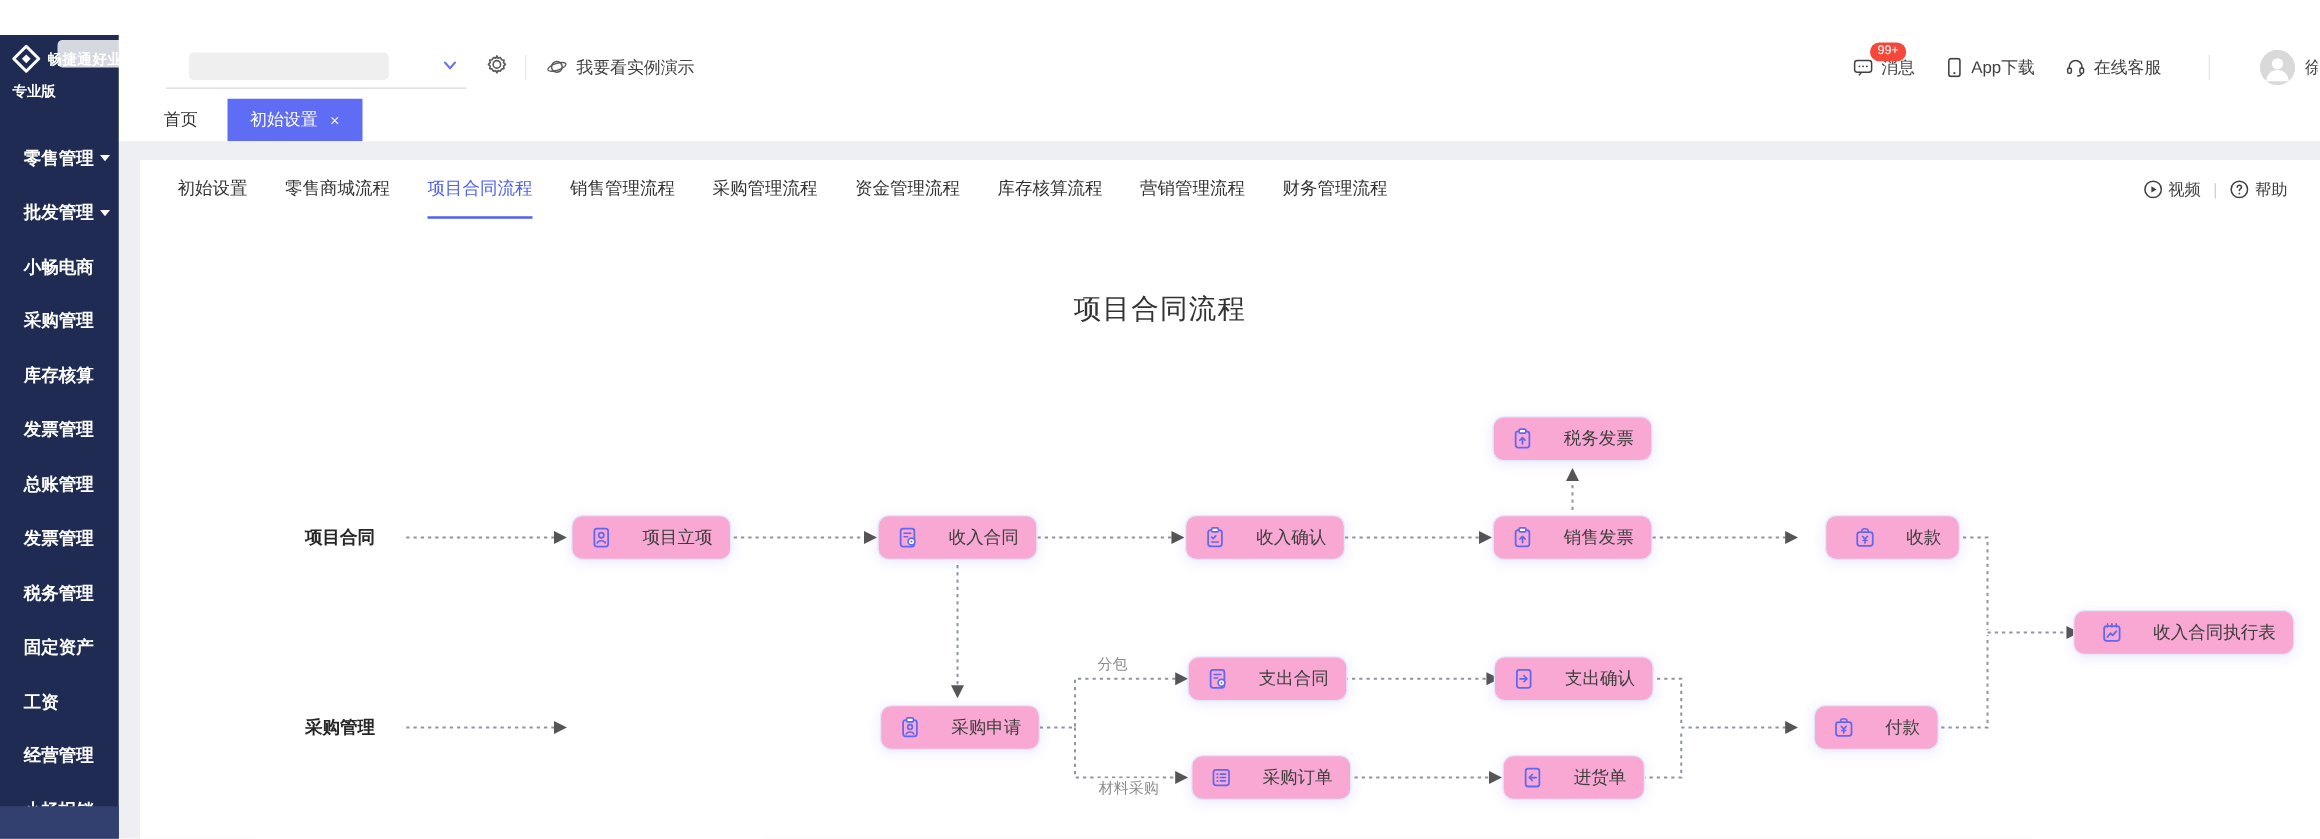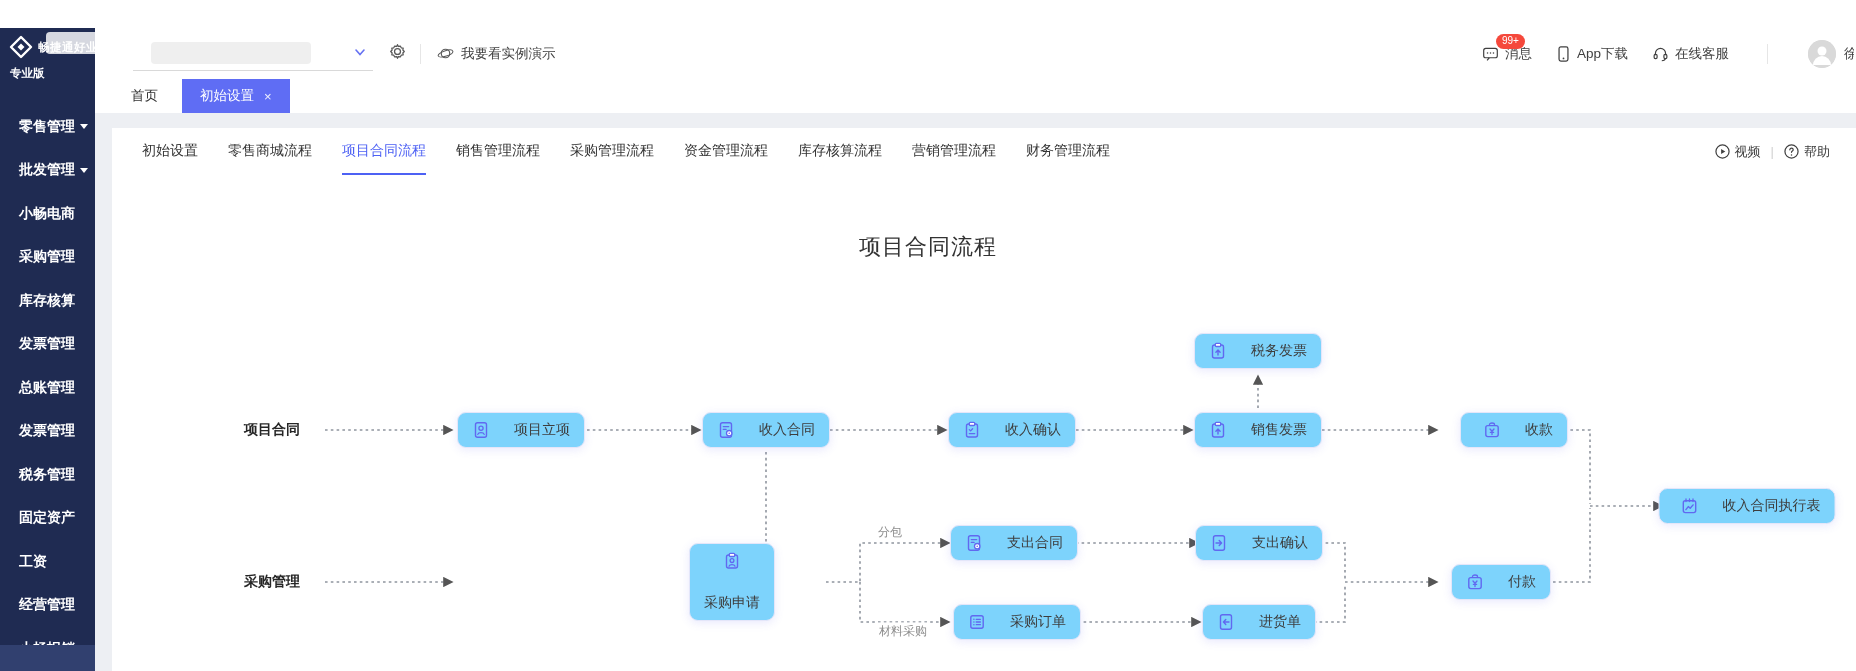--- a/index.html
+++ b/index.html
@@ -46,21 +46,21 @@
   .fl-tab{font-size:14px;color:#333;cursor:pointer;height:100%;display:flex;align-items:center;border-bottom:2px solid transparent;white-space:nowrap;}
   .fl-tab.active{color:#4d61f4;border-bottom-color:#4d61f4;}
   .nav-right{margin-left:auto;display:flex;align-items:center;gap:8px;padding-right:26px;font-size:13px;color:#404040;}
   .nav-right .sep{color:#d0d0d0;margin:0 2px;}
   .nav-link{display:flex;align-items:center;gap:5px;cursor:pointer;}
 
   .diagram-title{position:absolute;left:0;top:232px;width:1856px;text-align:center;font-size:22px;color:#333;font-weight:500;letter-spacing:1px;}
 
   
   .edge-layer{position:absolute;left:0;top:0;width:1856px;height:671px;pointer-events:none;z-index:2;}
-  .node{position:absolute;transform:translate(-50%,-50%);display:flex;align-items:center;gap:24px;background:#7dd3fc;border:1px solid #e4e6f9;border-radius:9px;padding:8px 14px;font-size:14px;color:#3d3d3d;box-shadow:0 2px 10px rgba(99,102,241,.14);white-space:nowrap;cursor:pointer;z-index:3;}
+  .node{position:absolute;transform:translate(-50%,-50%);display:flex;align-items:center;gap:24px;background:#f9a8d4;border:1px solid #e4e6f9;border-radius:9px;padding:8px 14px;font-size:14px;color:#3d3d3d;box-shadow:0 2px 10px rgba(99,102,241,.14);white-space:nowrap;cursor:pointer;z-index:3;}
   .node svg{flex:0 0 auto;}
   .lane-label{position:absolute;transform:translate(-50%,-50%);font-size:14px;font-weight:700;color:#262626;white-space:nowrap;z-index:3;}
   .branch-label{position:absolute;transform:translate(-50%,-50%);font-size:12px;color:#8c8c8c;background:#fff;padding:0 3px;white-space:nowrap;z-index:3;}
 </style>
 </head>
 <body>
 
 <div class="sidebar">
   <div class="brand">
     <div class="brand-row">
@@ -294,21 +294,21 @@
       <span>收款</span>
     </div>
     <div class="node" style="left: 1258px; top: 351px;">
       <svg width="18" height="18" viewBox="0 0 18 18">
         <rect x="3.5" y="3" width="11" height="13" rx="2" fill="none" stroke="#6168f0" stroke-width="1.4"></rect>
         <rect x="6.3" y="1.3" width="5.4" height="3.2" rx="1" fill="#fff" stroke="#6168f0" stroke-width="1.3"></rect>
         <path d="M9 13v-4.6M6.9 10.2L9 8.1l2.1 2.1" fill="none" stroke="#6168f0" stroke-width="1.4" stroke-linecap="round" stroke-linejoin="round"></path>
       </svg>
       <span>税务发票</span>
     </div>
-    <div class="node" style="left: 732px; top: 582px; flex-direction: column;">
+    <div class="node" style="left: 768px; top: 582px;">
       <svg width="18" height="18" viewBox="0 0 18 18">
         <rect x="3.5" y="3" width="11" height="13" rx="2" fill="none" stroke="#6168f0" stroke-width="1.4"></rect>
         <rect x="6.3" y="1.3" width="5.4" height="3.2" rx="1" fill="#fff" stroke="#6168f0" stroke-width="1.3"></rect>
         <circle cx="9" cy="8.6" r="1.9" fill="none" stroke="#6168f0" stroke-width="1.3"></circle>
         <path d="M6 14.2c.7-2.1 5.3-2.1 6 0" fill="none" stroke="#6168f0" stroke-width="1.3" stroke-linecap="round"></path>
       </svg>
       <span>采购申请</span>
     </div>
     <div class="node" style="left: 1014px; top: 543px;">
       <svg width="18" height="18" viewBox="0 0 18 18">

